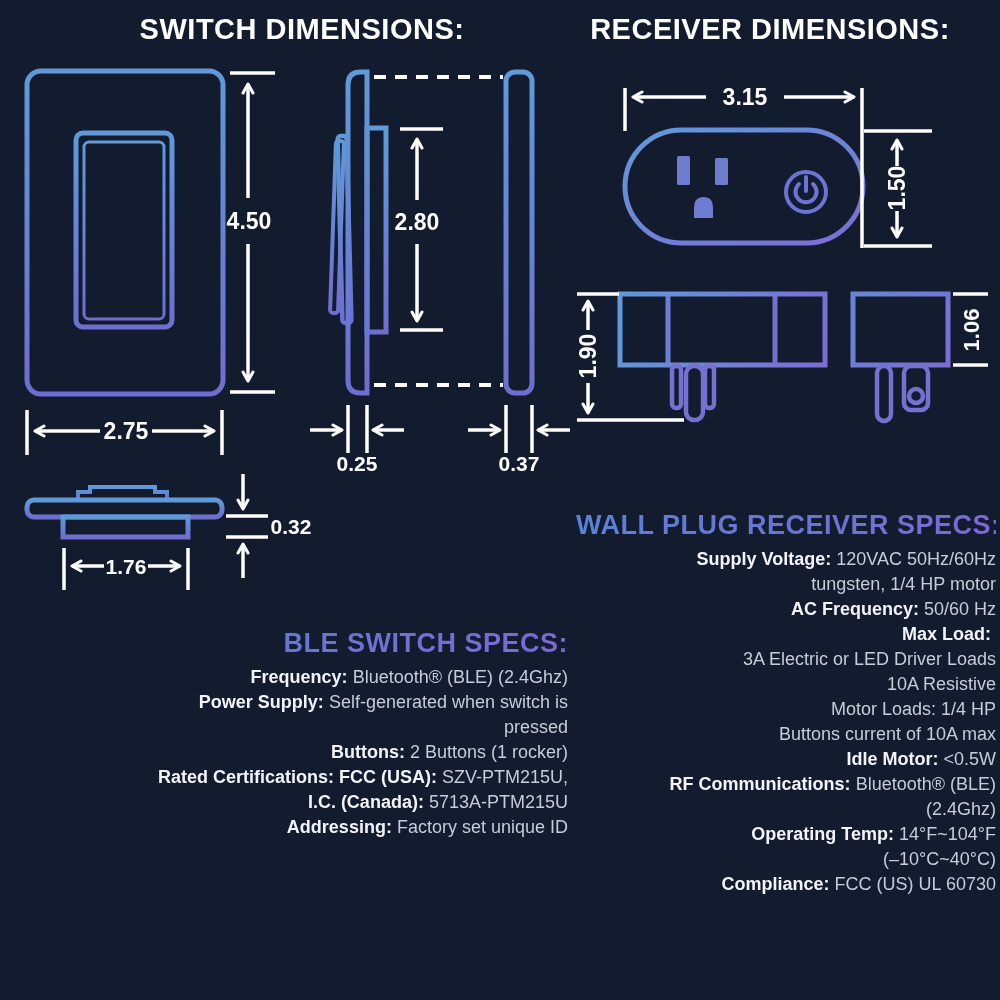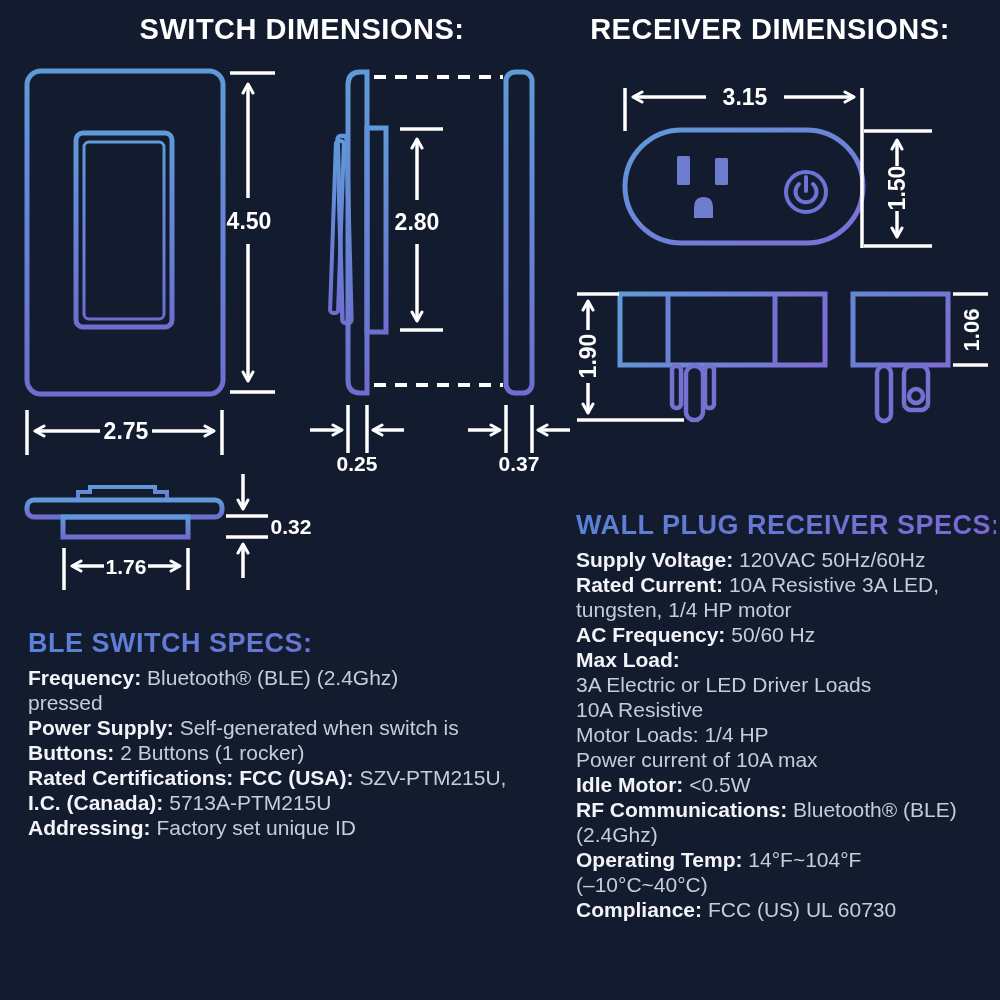--- a/index.html
+++ b/index.html
@@ -20,37 +20,38 @@
     text-align:center;
     white-space:nowrap;
   }
   #switch-title   { left:130px; top:13px; width:344px; }
   #receiver-title { left:580px; top:13px; width:380px; }
 
   svg.diagram { position:absolute; left:0; top:0; }
 
   .specs {
     position:absolute;
+    text-align:right;
   }
   #specs-switch   { left:28px;  top:628px; width:540px; }
   #specs-receiver { left:576px; top:510px; width:420px; }
 
   .specs-heading {
     font-size:27px;
     font-weight:700;
     letter-spacing:0.5px;
     background:linear-gradient(90deg,#5a81d8 0%, #6b74d2 55%, #7c68d6 100%);
     -webkit-background-clip:text;
     background-clip:text;
     color:transparent;
     margin-bottom:6px;
     white-space:nowrap;
   }
   .spec-line {
-    font-size:21px;
+    font-size:18px;
     line-height:25px;
     white-space:nowrap;
     color:#c6ccd8;
   }
   .spec-label {
     font-weight:700;
     color:#f2f4f9;
   }
   .spec-label:not(:empty) { margin-right:0.28em; }
 
@@ -233,38 +234,37 @@
   <g stroke="#ffffff" stroke-width="3.5">
     <line x1="953" y1="294" x2="988" y2="294"></line>
     <line x1="953" y1="365" x2="988" y2="365"></line>
   </g>
   <text class="dim-text" font-size="22" text-anchor="middle" dominant-baseline="central" transform="rotate(-90 971 330)" x="971" y="330">1.06</text>
 </svg>
 
 <div class="specs" id="specs-switch">
   <div class="specs-heading">BLE SWITCH SPECS:</div>
   <div class="spec-line"><span class="spec-label">Frequency:</span><span class="spec-value">Bluetooth® (BLE) (2.4Ghz)</span></div>
+  <div class="spec-line"><span class="spec-label">Power Supply:</span><span class="spec-value">Self-generated when switch is</span></div>
   <div class="spec-line"><span class="spec-label"></span><span class="spec-value">pressed</span></div>
-  <div class="spec-line"><span class="spec-label">Power Supply:</span><span class="spec-value">Self-generated when switch is</span></div>
   <div class="spec-line"><span class="spec-label">Buttons:</span><span class="spec-value">2 Buttons (1 rocker)</span></div>
   <div class="spec-line"><span class="spec-label">Rated Certifications: FCC (USA):</span><span class="spec-value">SZV-PTM215U,</span></div>
   <div class="spec-line"><span class="spec-label">I.C. (Canada):</span><span class="spec-value">5713A-PTM215U</span></div>
   <div class="spec-line"><span class="spec-label">Addressing:</span><span class="spec-value">Factory set unique ID</span></div>
 </div>
 
 <div class="specs" id="specs-receiver">
   <div class="specs-heading">WALL PLUG RECEIVER SPECS:</div>
   <div class="spec-line"><span class="spec-label">Supply Voltage:</span><span class="spec-value">120VAC 50Hz/60Hz</span></div>
-  <div class="spec-line"><span class="spec-label">Rated Current:</span><span class="spec-value">10A Resistive 3A LED,</span></div>
   <div class="spec-line"><span class="spec-label"></span><span class="spec-value">tungsten, 1/4 HP motor</span></div>
   <div class="spec-line"><span class="spec-label">AC Frequency:</span><span class="spec-value">50/60 Hz</span></div>
   <div class="spec-line"><span class="spec-label">Max Load:</span><span class="spec-value"></span></div>
   <div class="spec-line"><span class="spec-label"></span><span class="spec-value">3A Electric or LED Driver Loads</span></div>
   <div class="spec-line"><span class="spec-label"></span><span class="spec-value">10A Resistive</span></div>
   <div class="spec-line"><span class="spec-label"></span><span class="spec-value">Motor Loads: 1/4 HP</span></div>
-  <div class="spec-line"><span class="spec-label"></span><span class="spec-value">Power current of 10A max</span></div>
+  <div class="spec-line"><span class="spec-label"></span><span class="spec-value">Buttons current of 10A max</span></div>
   <div class="spec-line"><span class="spec-label">Idle Motor:</span><span class="spec-value">&lt;0.5W</span></div>
   <div class="spec-line"><span class="spec-label">RF Communications:</span><span class="spec-value">Bluetooth® (BLE)</span></div>
   <div class="spec-line"><span class="spec-label"></span><span class="spec-value">(2.4Ghz)</span></div>
   <div class="spec-line"><span class="spec-label">Operating Temp:</span><span class="spec-value">14°F~104°F</span></div>
   <div class="spec-line"><span class="spec-label"></span><span class="spec-value">(–10°C~40°C)</span></div>
   <div class="spec-line"><span class="spec-label">Compliance:</span><span class="spec-value">FCC (US) UL 60730</span></div>
 </div>
 
 </body></html>

